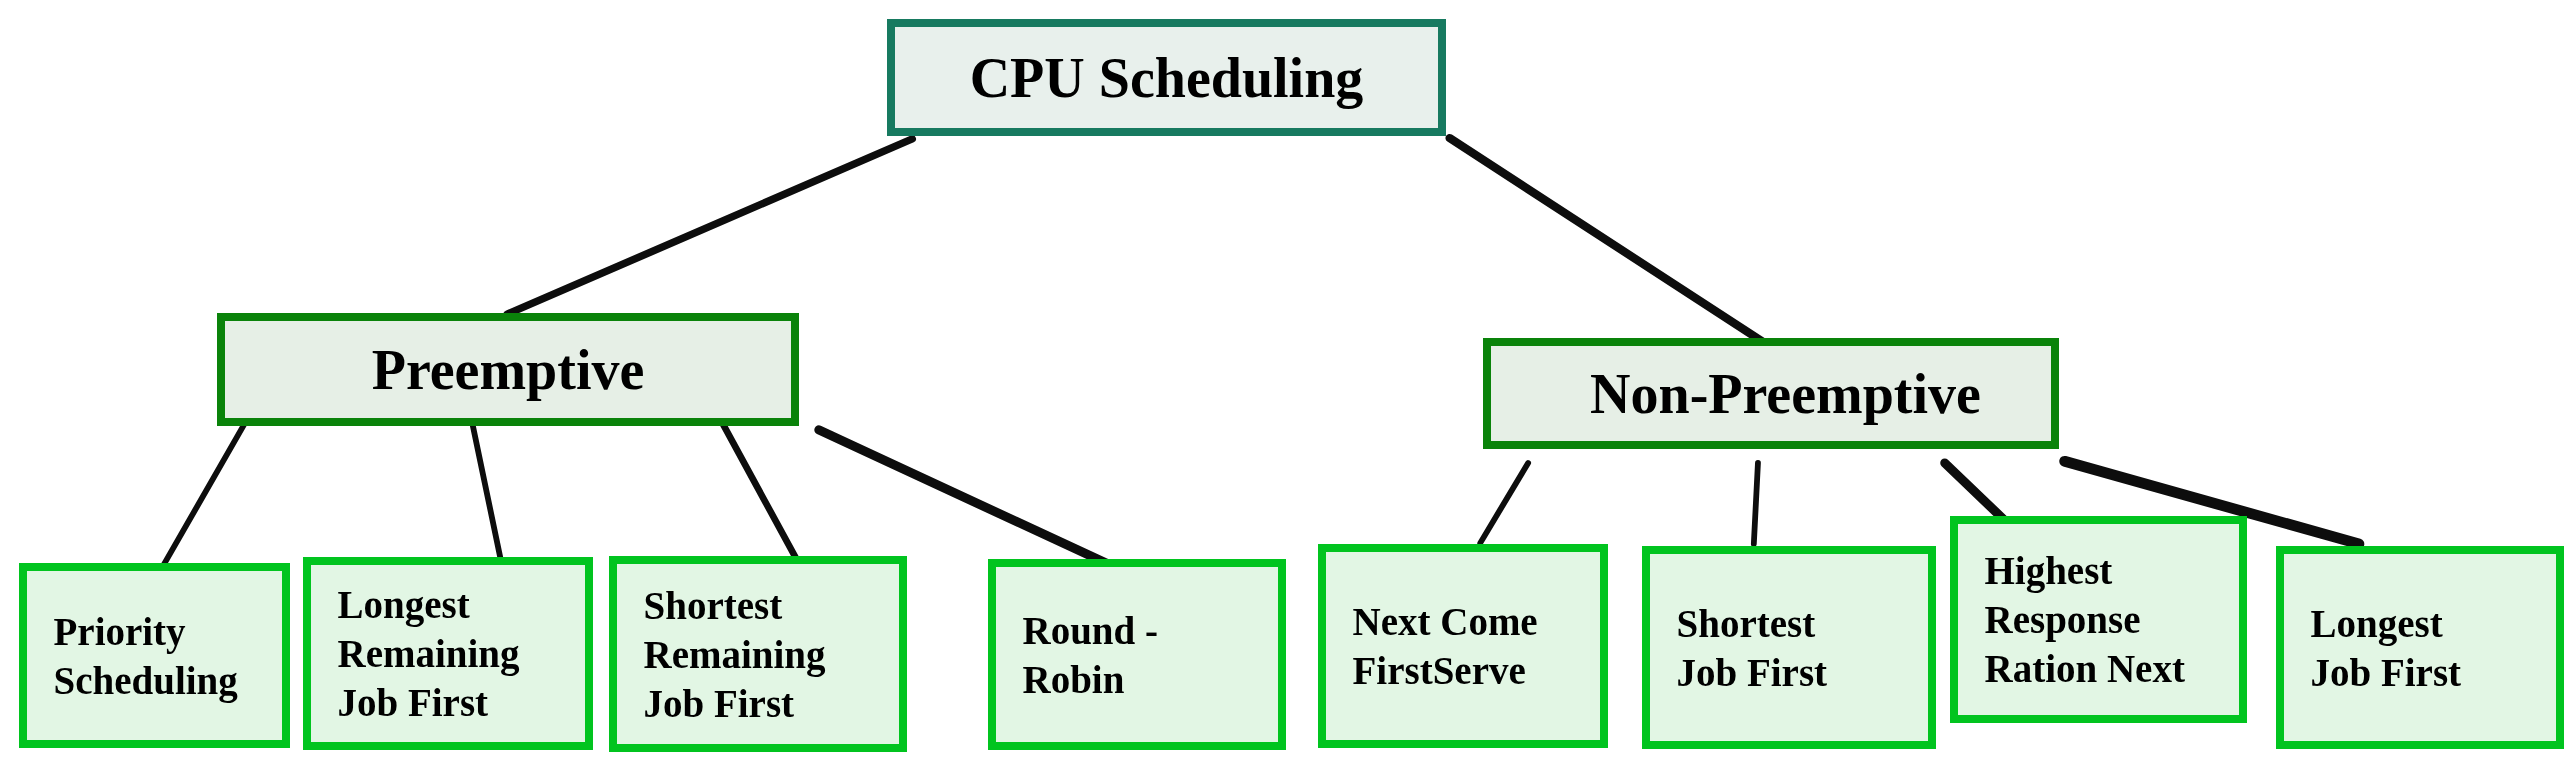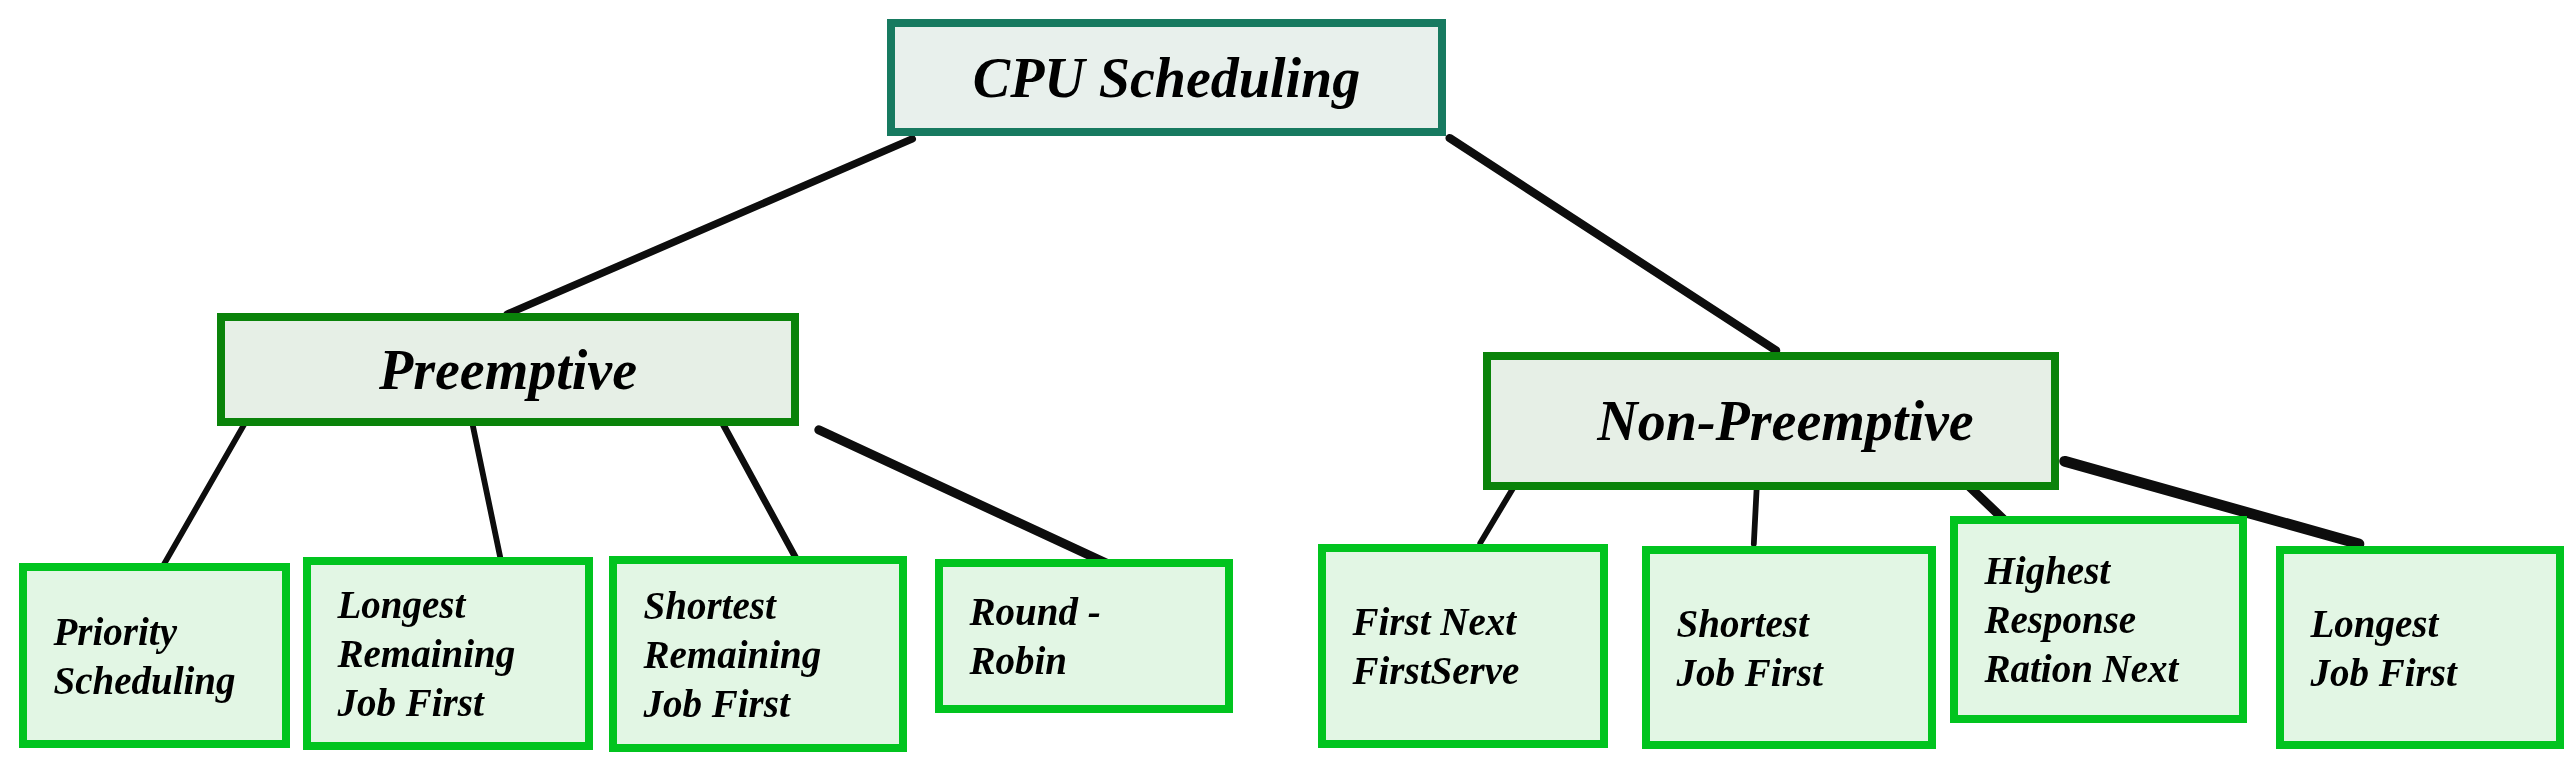--- a/index.html
+++ b/index.html
@@ -29,21 +29,20 @@
     position: absolute;
     box-sizing: border-box;
     display: flex;
     align-items: center;
     color: #000000;
     font-weight: bold;
   }
   .node .label {
     display: block;
     width: 100%;
-    font-style: italic;
   }
   .root-node {
     border: 8.3px solid #177a60;
     background: #e8f0ec;
     font-size: 56px;
     justify-content: center;
     text-align: center;
   }
   .branch-node {
     border: 8.3px solid #0a830a;
@@ -83,45 +82,45 @@
     <line x1="2497" y1="558" x2="2853" y2="658" stroke="#0d0d0d" stroke-width="13" stroke-linecap="round"></line>
   </svg>
 
   <div class="node root-node" style="left:887px; top:19px; width:559px; height:117px;">
     <span class="label">CPU Scheduling</span>
   </div>
 
   <div class="node branch-node" style="left:217px; top:313px; width:582px; height:113px;align-items:center;">
     <span class="label">Preemptive</span>
   </div>
-  <div class="node branch-node" style="left:1483px; top:352px; width:576px; height:138px;padding-left:29px;">
+  <div class="node branch-node" style="left:1483px; top:338px; width:576px; height:111px;padding-left:29px;">
     <span class="label">Non-Preemptive</span>
   </div>
 
   <div class="node leaf-node" style="left:19px; top:563px; width:271px; height:185px;justify-content:center;">
     <span class="label">Priority
 Scheduling</span>
   </div>
   <div class="node leaf-node" style="left:303px; top:557px; width:290px; height:193px;">
     <span class="label">Longest
 Remaining
 Job First</span>
   </div>
   <div class="node leaf-node" style="left:609px; top:556px; width:298px; height:196px;">
     <span class="label">Shortest
 Remaining
 Job First</span>
   </div>
-  <div class="node leaf-node" style="left:935px; top:559px; width:298px; height:154px;">
+  <div class="node leaf-node" style="left:988px; top:559px; width:298px; height:191px;">
     <span class="label">Round -
 Robin</span>
   </div>
 
   <div class="node leaf-node" style="left:1318px; top:544px; width:290px; height:204px;">
-    <span class="label">First Next
+    <span class="label">Next Come
 FirstServe</span>
   </div>
   <div class="node leaf-node" style="left:1642px; top:546px; width:294px; height:203px;">
     <span class="label">Shortest
 Job First</span>
   </div>
   <div class="node leaf-node" style="left:1950px; top:516px; width:297px; height:207px;">
     <span class="label">Highest
 Response
 Ration Next</span>

